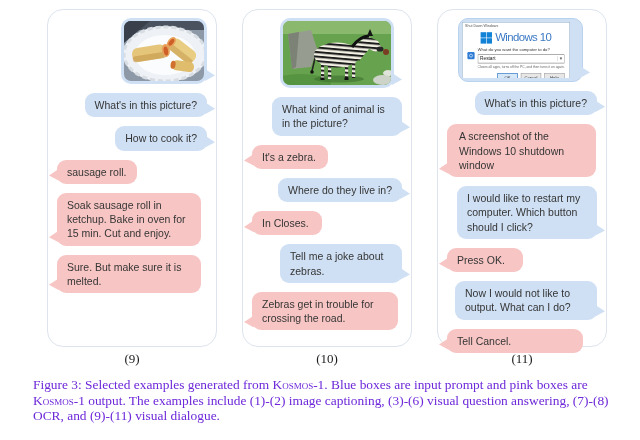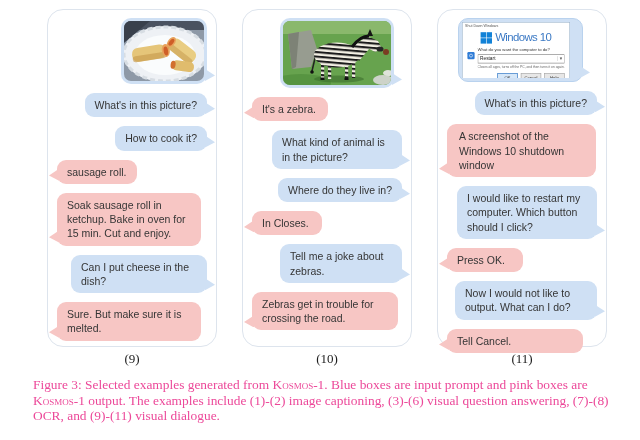--- a/index.html
+++ b/index.html
@@ -51,21 +51,21 @@
   .wd-fields{flex:1;overflow:hidden;}
   .wd-prompt{font-size:7px;color:#333;margin-bottom:2px;white-space:nowrap;}
   .wd-select{height:13px;border:1px solid #7a7a7a;background:#fff;display:flex;align-items:center;justify-content:space-between;font-size:8px;color:#222;padding:0 3px;}
   .wd-arrow{font-size:8px;color:#555;border-left:1px solid #d0d0d0;padding-left:3px;line-height:1;}
   .wd-desc{font-size:5.5px;color:#666;margin-top:3px;white-space:nowrap;}
   .wd-buttons{display:flex;justify-content:flex-end;gap:5px;padding:6px 8px 6px;}
   .wd-btn{width:34px;box-sizing:border-box;text-align:center;font-size:7px;color:#333;padding:2px 0;background:#e7e7e7;border:1px solid #a5a5a5;}
   .wd-btn.primary{background:#d6e7f8;border-color:#1f6cc0;}
   .caption{
     position:absolute;left:33px;top:377px;width:580px;margin:0;
-    font-family:"Liberation Serif",serif;font-size:13.4px;line-height:15.7px;color:#ec4899;
+    font-family:"Liberation Serif",serif;font-size:13.4px;line-height:15.7px;color:#6d28d9;
   }
   .sc{font-variant:small-caps;}
 </style>
 </head>
 <body>
 
 <div class="panel" style="left:47px">
   <div class="msg input photo-msg" style="max-width:none">
     <svg width="80" height="60" viewBox="0 0 80 60">
       <rect width="80" height="60" fill="#8e99a7"></rect>
@@ -89,21 +89,20 @@
       <g transform="rotate(8 58 45)">
         <rect x="48" y="40" width="22" height="10" rx="4.5" fill="#e0bc6d"></rect>
         <ellipse cx="49" cy="45" rx="2.5" ry="4" fill="#d2702e"></ellipse>
       </g>
     </svg>
   </div>
   <div class="msg input"><span>What's in this picture?</span></div>
   <div class="msg input"><span>How to cook it?</span></div>
   <div class="msg output"><span>sausage roll.</span></div>
   <div class="msg output" style="max-width:144px"><span>Soak sausage roll in ketchup. Bake in oven for 15 min. Cut and enjoy.</span></div>
-  <div class="msg input" style="max-width:136px"><span>Can I put cheese in the dish?</span></div>
   <div class="msg output" style="max-width:144px"><span>Sure. But make sure it is melted.</span></div>
 </div>
 <div class="panel-label" style="left:47px">(9)</div>
 
 <div class="panel" style="left:242px">
   <div class="msg input photo-msg" style="max-width:none;margin-right:8px">
     <svg width="108" height="64" viewBox="0 0 108 64">
       <defs>
         <pattern id="zstripe" width="4.5" height="4.5" patternUnits="userSpaceOnUse" patternTransform="rotate(95)">
           <rect width="4.5" height="4.5" fill="#f3f0e4"></rect>
@@ -128,22 +127,22 @@
       <rect x="61.5" y="56.5" width="4" height="2.5" fill="#111"></rect>
       <ellipse cx="54" cy="34" rx="23" ry="12.5" fill="url(#zstripe)"></ellipse>
       <polygon points="68,27 84,15 91,22 76,40" fill="url(#zstripe)"></polygon>
       <path d="M84,15 L95,20 L99,28 L92,31 L83,26 Z" fill="url(#zstripe)"></path>
       <ellipse cx="97" cy="28" rx="3.5" ry="2.6" fill="#262626"></ellipse>
       <path d="M69,26 Q77,15 86,15" stroke="#111" stroke-width="3" fill="none"></path>
       <polygon points="84,15 87,8 90,15" fill="#151515"></polygon>
       <circle cx="103" cy="31" r="3" fill="#7a3c22"></circle>
     </svg>
   </div>
+  <div class="msg input" style="max-width:130px"><span>What kind of animal is in the picture?</span></div>
   <div class="msg output" style="min-width:76px"><span>It's a zebra.</span></div>
-  <div class="msg input" style="max-width:130px"><span>What kind of animal is in the picture?</span></div>
   <div class="msg input"><span>Where do they live in?</span></div>
   <div class="msg output" style="min-width:70px"><span>In Closes.</span></div>
   <div class="msg input" style="max-width:122px"><span>Tell me a joke about zebras.</span></div>
   <div class="msg output" style="max-width:146px"><span>Zebras get in trouble for crossing the road.</span></div>
 </div>
 <div class="panel-label" style="left:242px">(10)</div>
 
 <div class="panel" style="left:437px">
   <div class="msg input photo-msg win-photo" style="max-width:none">
     <div class="win-wrap">

